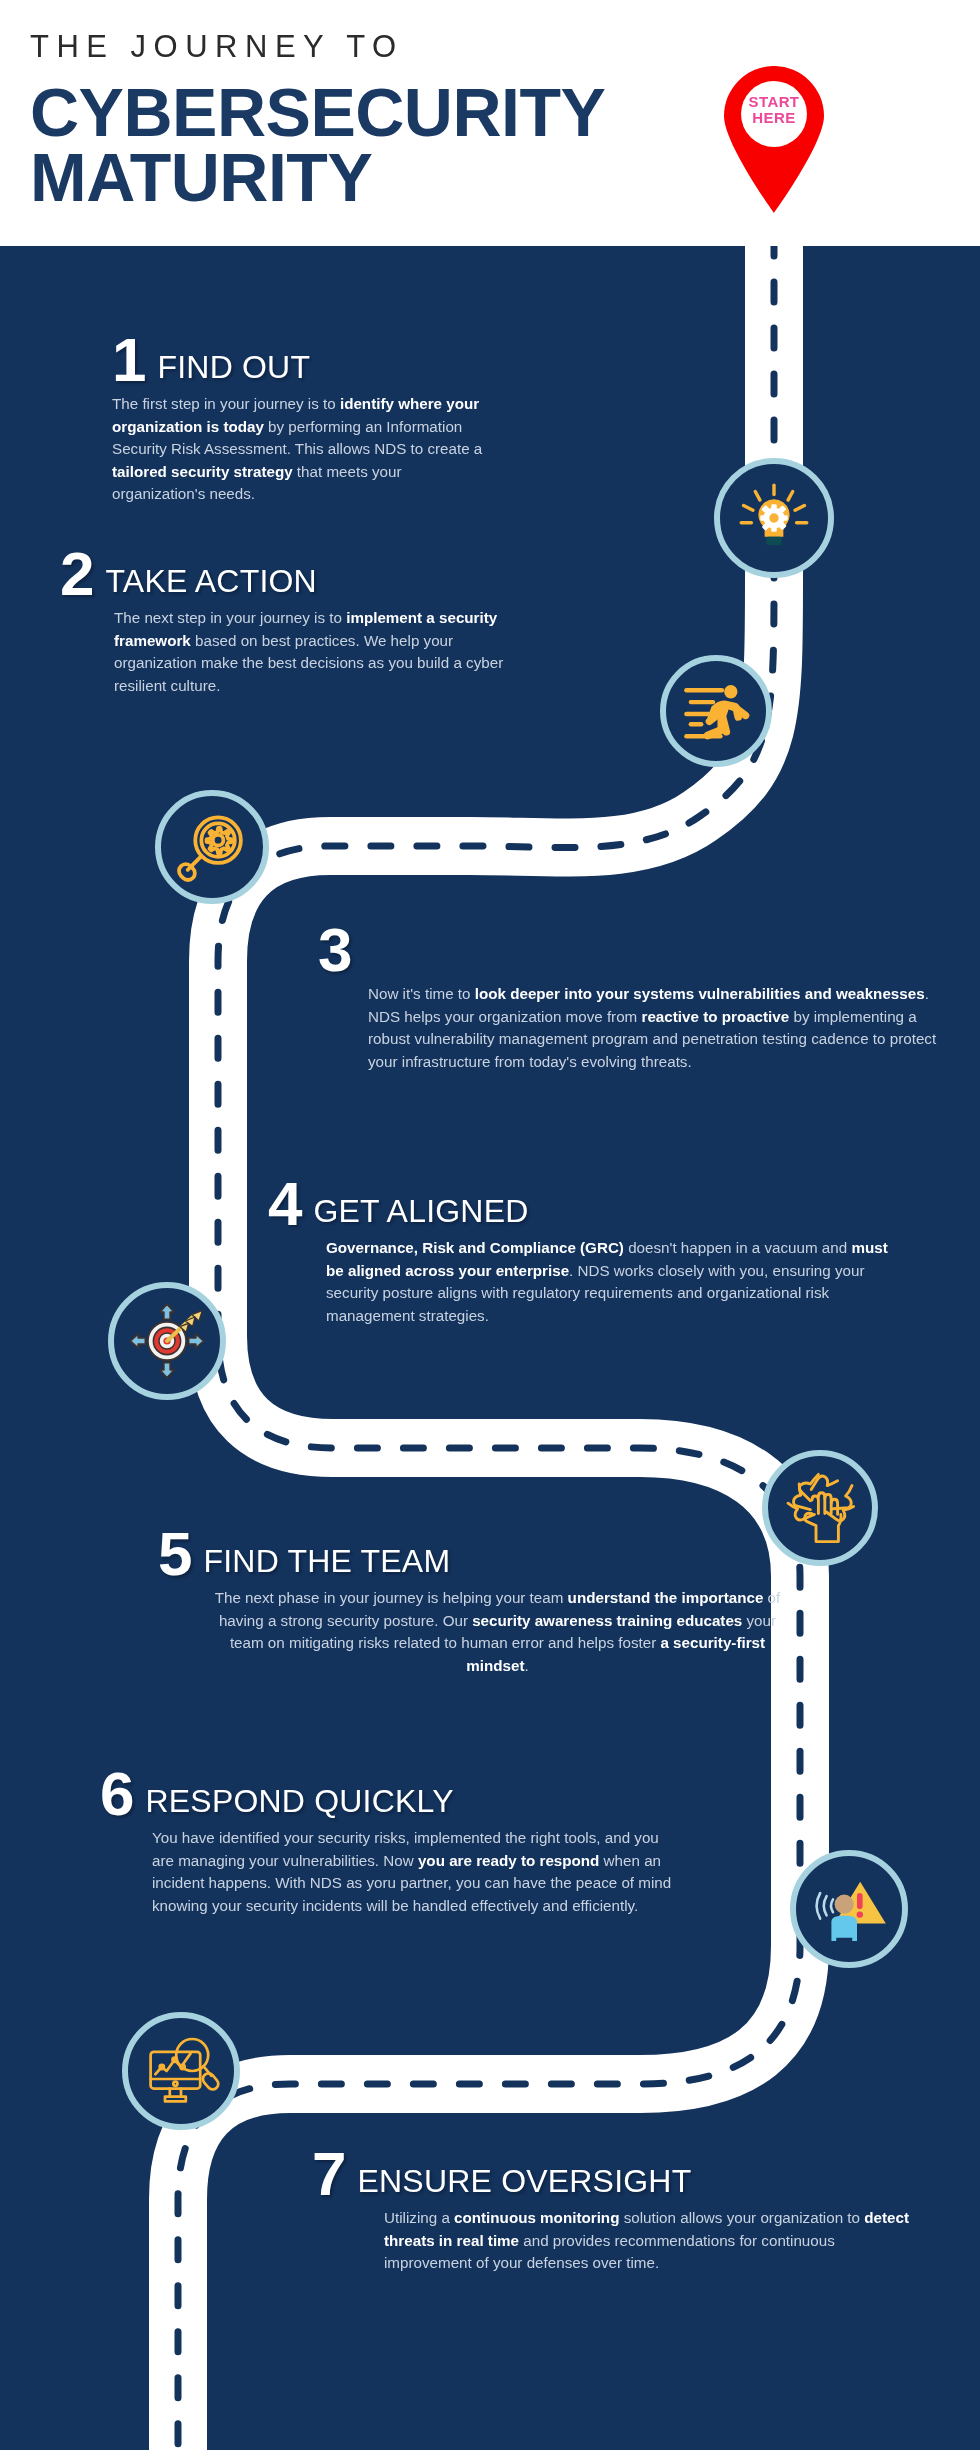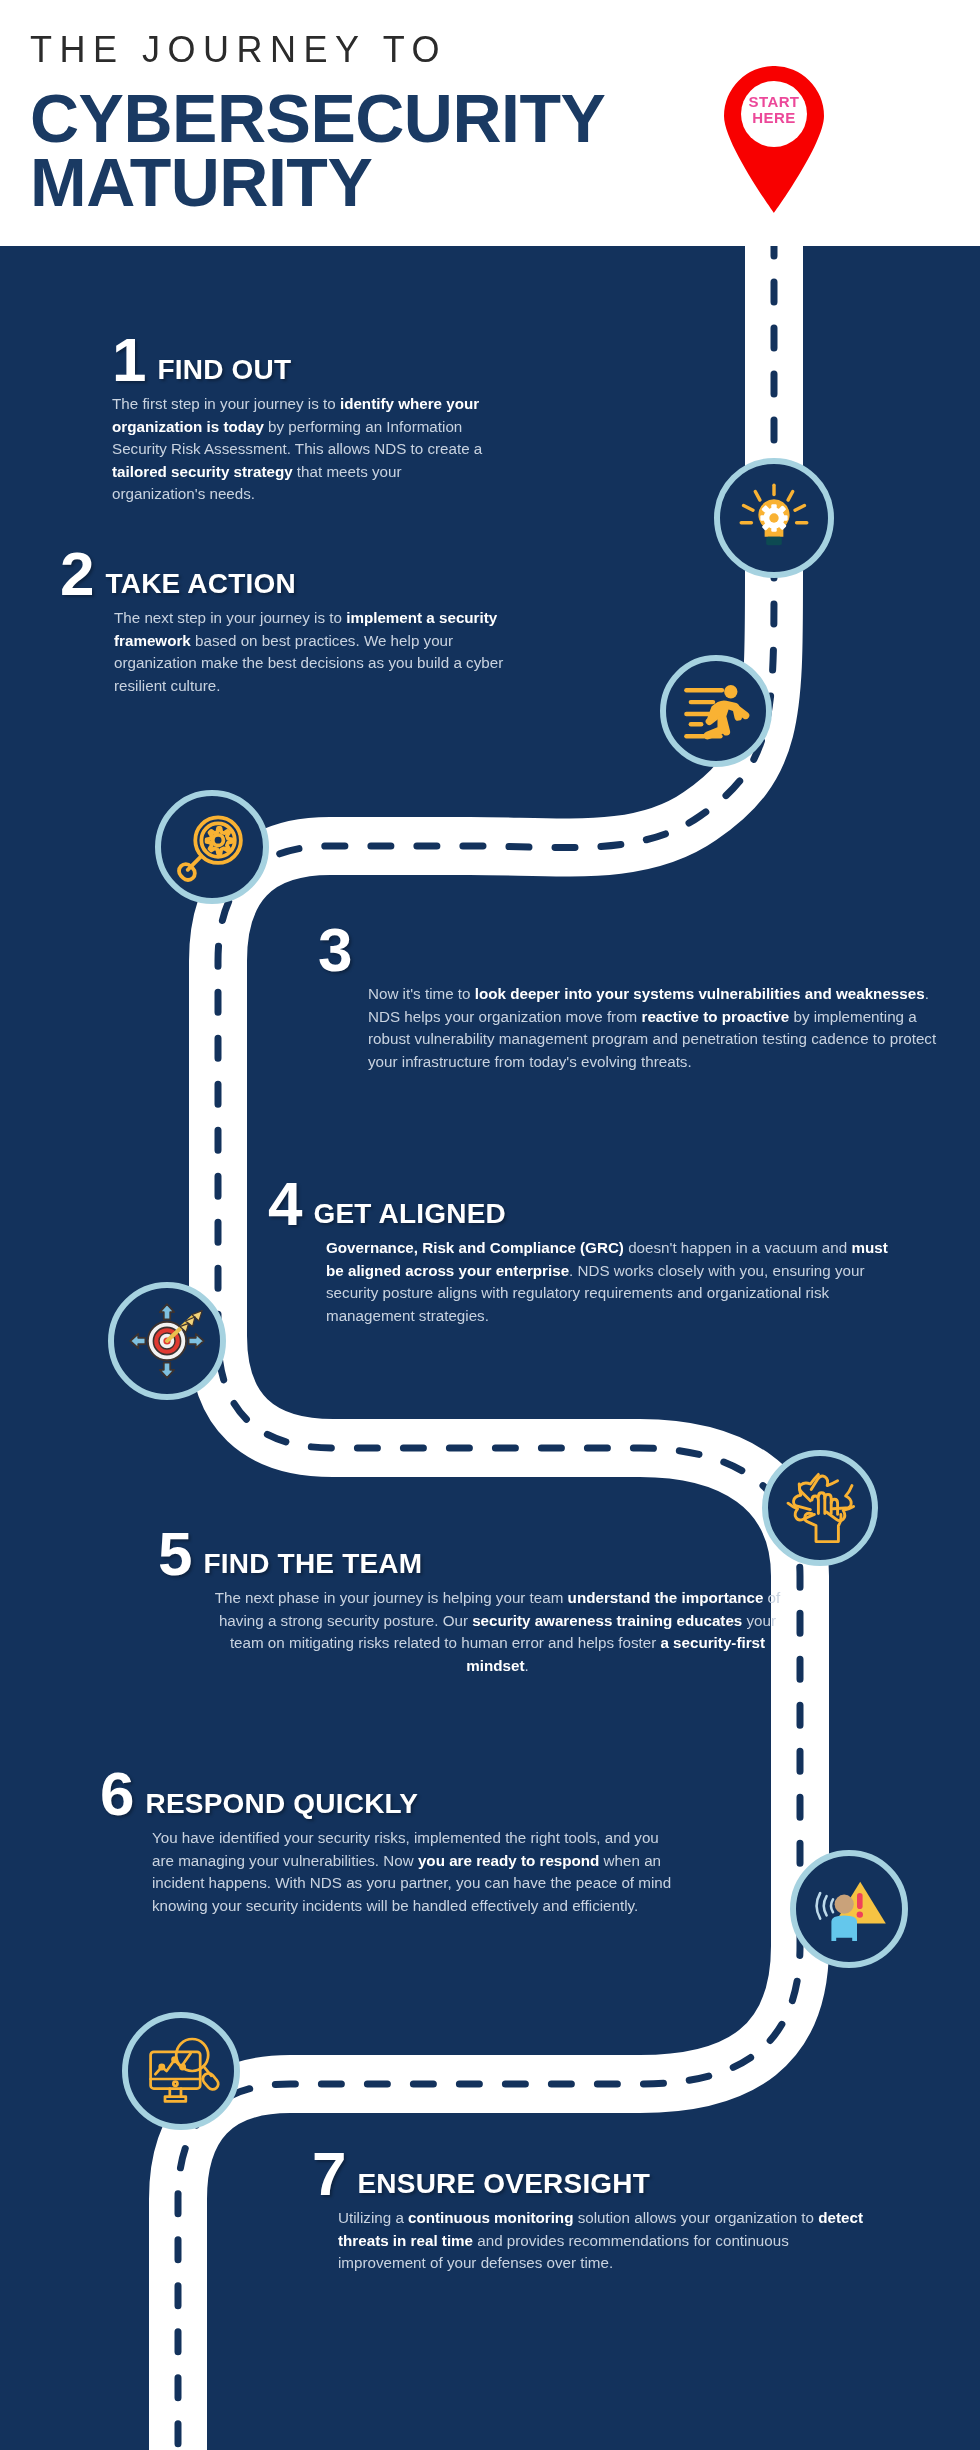--- a/index.html
+++ b/index.html
@@ -11,21 +11,21 @@
     position:relative; overflow:hidden;
   }
 
   
   #header{
     position:absolute; left:0; top:0; width:980px; height:246px;
     background:#ffffff;
   }
   #header-inner{ position:absolute; left:30px; top:30px; }
   .kicker{
-    font-size:36px; letter-spacing:7.5px; color:#2b2b2b;
+    font-size:31px; letter-spacing:7.5px; color:#2b2b2b;
     font-weight:300; line-height:1.1;
   }
   .bigtitle{
     font-size:68px; font-weight:700; color:#1a3a63;
     line-height:0.95; letter-spacing:-0.5px; margin-top:16px;
   }
   .bigtitle div{ display:block; }
 
   
   #start-pin{ position:absolute; left:716px; top:66px; width:116px; height:148px; }
@@ -50,22 +50,22 @@
 
   
   .step{ position:absolute; }
   .step-head{ display:flex; align-items:flex-end; }
   .stepnum{
     color:#ffffff; font-weight:700; line-height:0.78;
     font-size:62px; letter-spacing:-2px;
     text-shadow:2px 2px 3px rgba(0,0,0,.30);
   }
   .steptitle{
-    color:#ffffff; font-weight:700; line-height:0.92;
-    font-size:28px; letter-spacing:0.2px;
+    color:#ffffff; font-weight:400; line-height:0.92;
+    font-size:32px; letter-spacing:0.2px;
     text-shadow:2px 2px 3px rgba(0,0,0,.30);
     margin-left:13px; padding-bottom:2px;
   }
   .stepbody{
     color:#c9d3e0; font-size:15.2px; line-height:1.48;
     margin-top:9px;
   }
   .stepbody b{ color:#ffffff; font-weight:700; }
 </style>
 </head>
@@ -324,14 +324,14 @@
     <div class="steptitle">RESPOND QUICKLY</div>
   </div>
   <div class="stepbody" style="margin-left:52px; width:520px;"><span>You have identified your security risks, implemented the right tools, and you are managing your vulnerabilities.  Now </span><b>you are ready to respond</b><span> when an incident happens.  With NDS as yoru partner, you can have the peace of mind knowing your security incidents will be handled effectively and efficiently.</span></div>
 </div>
 
 <div class="step" style="left:312px; top:2150px; width:640px;">
   <div class="step-head">
     <div class="stepnum">7</div>
     <div class="steptitle">ENSURE OVERSIGHT</div>
   </div>
-  <div class="stepbody" style="margin-left:26px; width:540px;"><span>Utilizing a </span><b>continuous monitoring</b><span> solution allows your organization to </span><b>detect threats in real time</b><span> and provides recommendations for continuous improvement of your defenses over time.</span></div>
+  <div class="stepbody" style="margin-left:72px; width:540px;"><span>Utilizing a </span><b>continuous monitoring</b><span> solution allows your organization to </span><b>detect threats in real time</b><span> and provides recommendations for continuous improvement of your defenses over time.</span></div>
 </div>
 
 </body></html>

